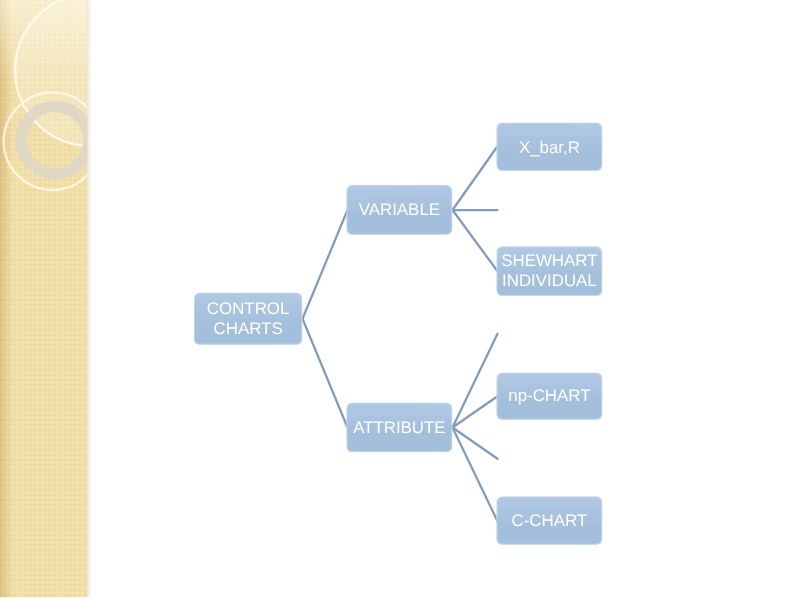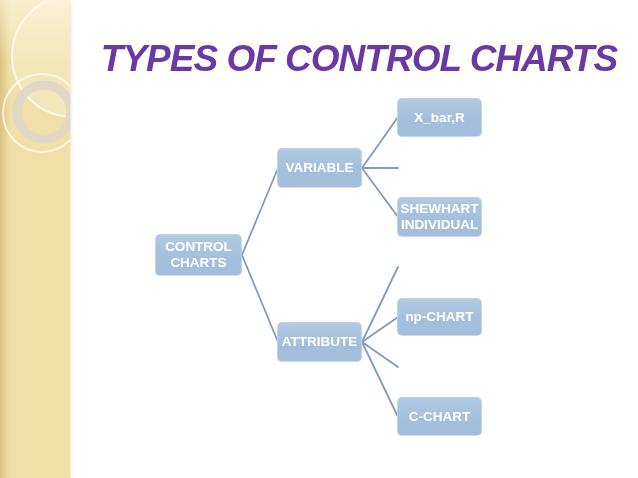--- a/index.html
+++ b/index.html
@@ -45,21 +45,21 @@
   .connectors{position:absolute;left:0;top:0;pointer-events:none;}
   .connectors line{stroke:var(--connector);stroke-width:1.8;stroke-linecap:round;}
   .node{
     position:absolute;
     background:linear-gradient(180deg, var(--node-fill-light) 0%, var(--node-fill) 60%);
     border:1px solid rgba(255,255,255,0.30);
     border-radius:5px;
     color:var(--node-text);
     font-size:13.5px;line-height:1.16;
     display:flex;align-items:center;justify-content:center;
-    text-align:center;padding:1px 2px;box-sizing:border-box;font-weight:bold;
+    text-align:center;padding:1px 2px;box-sizing:border-box;
   }
   .n-control  {left:155px;top:234px;width:87px;height:42px;}
   .n-variable {left:277px;top:148px;width:85px;height:40px;}
   .n-attribute{left:277px;top:322px;width:85px;height:40px;}
   .n-xbarr    {left:397px;top:98px; width:85px;height:39px;}
   .n-xbars    {left:397px;top:148px;width:85px;height:40px;}
   .n-shewhart {left:397px;top:197px;width:85px;height:40px;}
   .n-pchart   {left:397px;top:248px;width:85px;height:39px;}
   .n-npchart  {left:397px;top:298px;width:85px;height:38px;}
   .n-uchart   {left:397px;top:347px;width:85px;height:40px;}
@@ -71,21 +71,20 @@
 <div class="stage">
 
   <div class="sidebar">
     <svg width="70" height="478" viewBox="0 0 70 478">
       <circle cx="73" cy="56" r="61" fill="rgba(255,255,255,0.22)" stroke="rgba(255,252,240,0.85)" stroke-width="2"></circle>
       <circle cx="42" cy="113" r="39" fill="none" stroke="rgba(255,252,240,0.75)" stroke-width="2"></circle>
       <circle cx="44" cy="112" r="27" fill="none" stroke="rgba(222,214,199,0.92)" stroke-width="9"></circle>
     </svg>
   </div>
 
-  <h1 class="slide-title">TYPES OF CONTROL CHARTS</h1>
 
   <svg class="connectors" width="638" height="478" viewBox="0 0 638 478">
     <line x1="242" y1="255" x2="278" y2="168"></line>
     <line x1="242" y1="255" x2="278" y2="342"></line>
     <line x1="362" y1="168" x2="398" y2="117"></line>
     <line x1="362" y1="168" x2="398" y2="168"></line>
     <line x1="362" y1="168" x2="398" y2="217"></line>
     <line x1="362" y1="342" x2="398" y2="267"></line>
     <line x1="362" y1="342" x2="398" y2="317"></line>
     <line x1="362" y1="342" x2="398" y2="367"></line>

